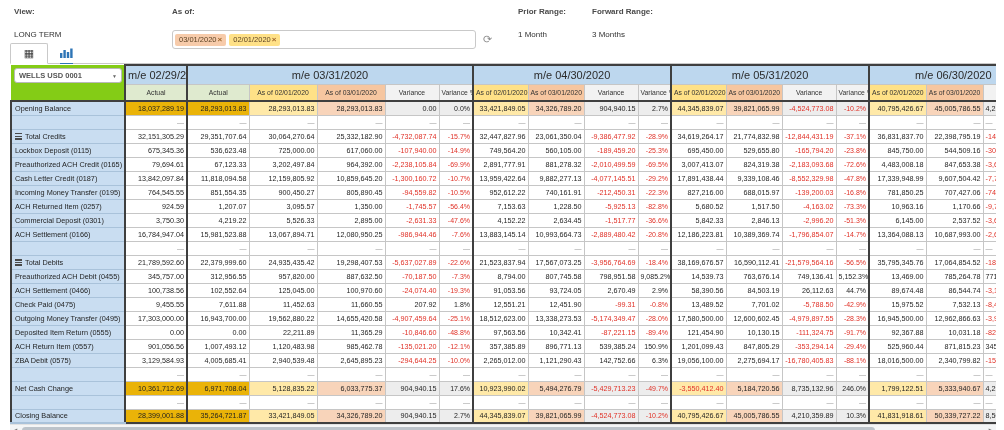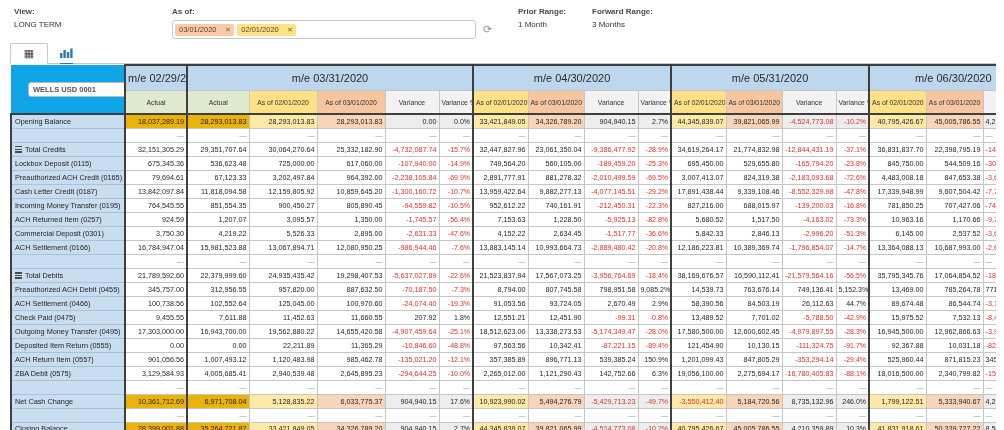--- a/index.html
+++ b/index.html
@@ -3,28 +3,28 @@
 <meta charset="utf-8">
 <style>
   html,body{margin:0;padding:0;}
   body{
     width:1004px;height:430px;overflow:hidden;background:#fff;
     font-family:"Liberation Sans", sans-serif;color:#333;
   }
   
   .topbar{display:flex;align-items:flex-start;padding:7px 0 3px 14px;height:42px;box-sizing:border-box;}
   .field{display:flex;flex-direction:column;}
-  .f-lbl{font-size:8px;font-weight:bold;color:#4a4a4a;margin-bottom:4px;}
+  .f-lbl{font-size:8px;font-weight:bold;color:#4a4a4a;margin-bottom:14px;}
   .f-val{font-size:8px;color:#333;}
   .view-field{width:158px;}
   .asof-field{width:332px;}
   .asof-row{display:flex;align-items:center;}
   .asof-box{width:298px;height:15px;border:1px solid #c9c9c9;border-radius:3px;background:#fff;
     display:flex;align-items:center;padding:1px 2px;gap:3px;}
-  .chip{display:inline-flex;align-items:center;gap:9px;font-size:7.5px;color:#5d4426;
+  .chip{display:inline-flex;align-items:center;gap:1px;font-size:7.5px;color:#5d4426;
     padding:1.5px 4px;border-radius:2px;white-space:nowrap;}
   .chip-peach{background:#f7cbaa;}
   .chip-yellow{background:#ffe187;}
   .chip .x{font-size:8px;color:#a1672c;font-weight:bold;cursor:pointer;line-height:1;}
   .refresh{font-size:11px;color:#8a8a8a;margin-left:7px;cursor:pointer;line-height:1;}
   .prior-field{margin-left:14px;width:62px;}
   .forward-field{margin-left:12px;}
   
   .panel{margin:0 8px 0 10px;position:relative;}
   .tabrow{display:flex;align-items:flex-end;border-bottom:1px solid #c9c9c9;height:21px;}
@@ -39,21 +39,21 @@
     align-items:center;justify-content:space-between;padding:2px 4px;font-size:7.5px;color:#555;cursor:pointer;}
   .selbox .caret{font-size:5px;color:#666;margin-left:5px;}
   .cmp-sel{width:86px;}
   .cbwrap{display:flex;align-items:center;gap:2px;}
   .cbwrap input{width:10px;height:10px;margin:0;}
   
   .table-viewport{overflow:hidden;width:100%;}
   table#grid{table-layout:fixed;border-collapse:collapse;width:1026px;font-size:7.2px;color:#1f1f1f;background:#fff;}
   #grid th,#grid td{padding:0 2px;white-space:nowrap;overflow:hidden;border:1px solid #c6c6c6;box-sizing:border-box;}
   .corner{border:0 !important;border-right:2px solid #3f3f3f !important;border-bottom:2px solid #3f3f3f !important;
-    background:#0ea5e9;vertical-align:top;text-align:right;padding:16px !important;}
+    background:#84cc16;vertical-align:top;text-align:right;padding:2px !important;}
   .acct{width:98px;margin:1px 0 0 1px;}
   .ghead{background:#bdd7ee;font-weight:normal;font-size:11px;color:#2b2b2b;height:19px;text-align:center;
     border-top:2px solid #3f3f3f !important;border-left:2px solid #3f3f3f !important;}
   .sub{height:17px;font-size:6.8px;text-align:center;font-weight:normal;color:#333;
     border-bottom:2px solid #3f3f3f !important;}
   .sub-actual{background:#dfeacf;}
   .sub-asof1{background:#ffe187;}
   .sub-asof2{background:#f6c6a0;}
   .sub-var,.sub-varp{background:#f2f2f2;}
   #grid tbody td{text-align:right;}

